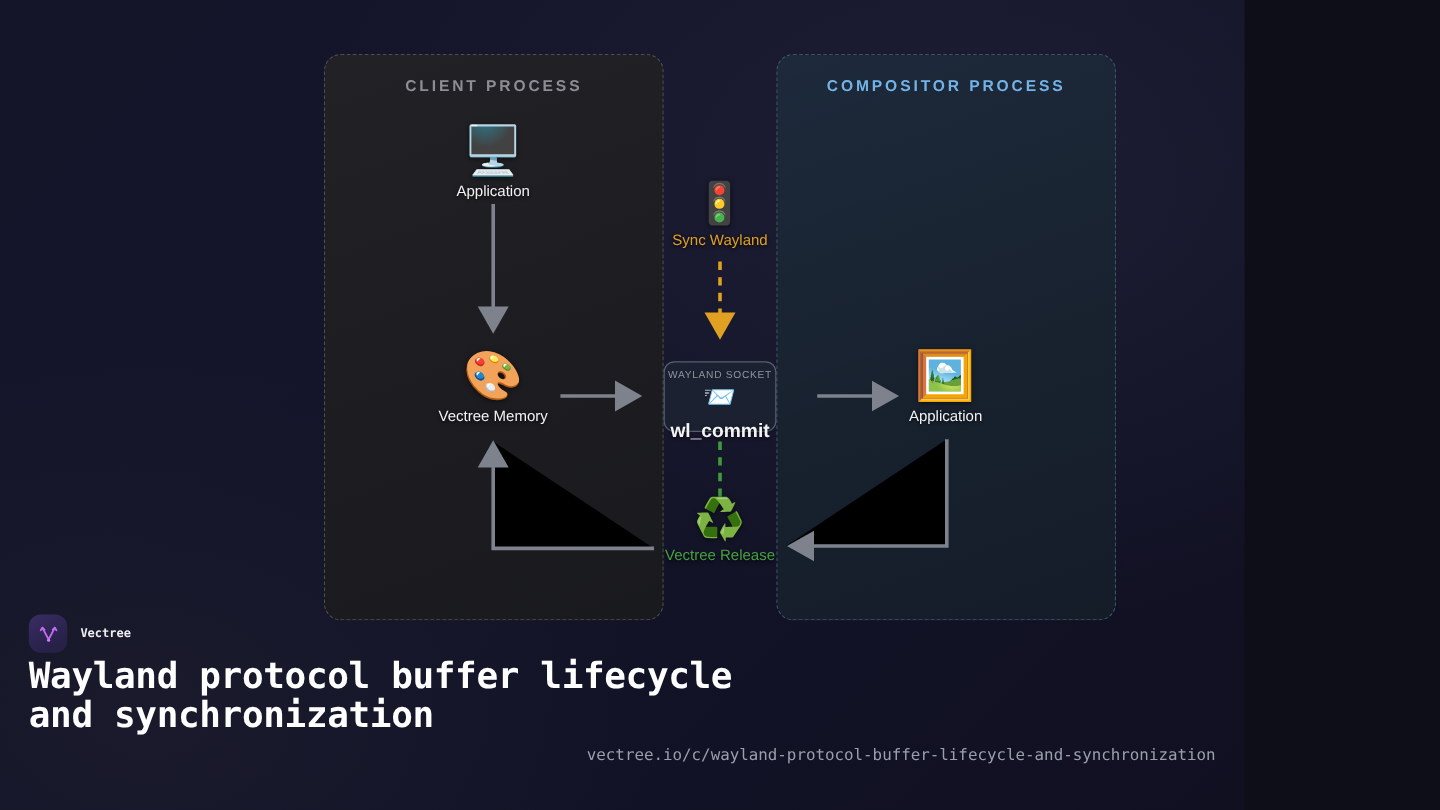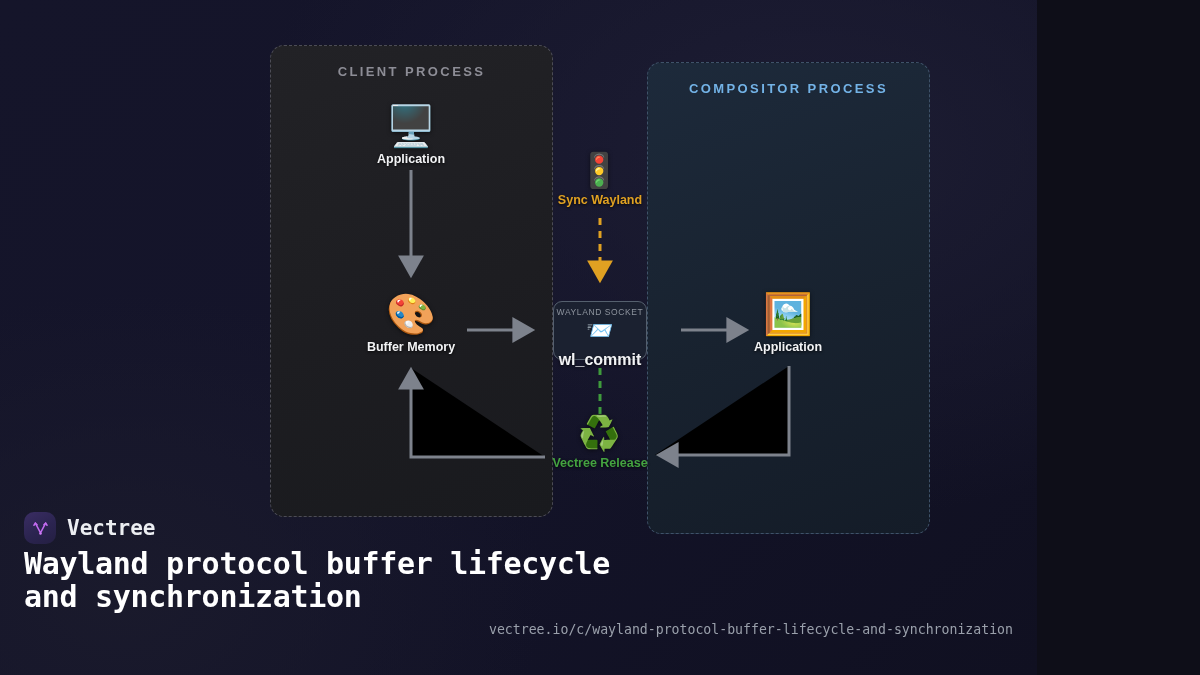--- a/index.html
+++ b/index.html
@@ -38,21 +38,21 @@
     letter-spacing: 2.4px;
   }
   #client-panel {
     left: 270px; top: 45px; width: 283px; height: 472px;
     background: linear-gradient(160deg, #222226 0%, #1d1d21 55%, #191a1e 100%);
     border-color: #4c4c56;
   }
   #client-panel .panel-title { color: #8d8d96; }
 
   #compositor-panel {
-    left: 647px; top: 62px; width: 283px; height: 472px;
+    left: 647px; top: 45px; width: 283px; height: 472px;
     background: linear-gradient(160deg, #1d2a3b 0%, #18222f 55%, #141c28 100%);
     border-color: #3f5269;
   }
   #compositor-panel .panel-title { color: #73b3e7; }
 
   
   .node {
     position: absolute;
     text-align: center;
     width: 150px;
@@ -60,21 +60,21 @@
   .node .glyph {
     font-size: 40px;
     line-height: 46px;
     display: block;
     filter: drop-shadow(0 1px 2px rgba(0,0,0,.55));
   }
   .node .label {
     display: block;
     margin-top: 3px;
     font-size: 12.5px;
-    font-weight: bold;
+    font-weight: normal;
     color: #f2f3f5;
     text-shadow: 0 1px 3px rgba(0,0,0,.8);
     white-space: nowrap;
   }
   .node.accent-orange .label { color: #e0a122; }
   .node.accent-green  .label { color: #44a340; }
 
   #node-application { left: 336px; top: 103px; }
   #node-buffer-memory { left: 336px; top: 291px; }
   #node-compositor { left: 713px; top: 291px; }
@@ -138,21 +138,21 @@
   #brand-logo {
     width: 32px; height: 32px;
     border-radius: 10px;
     background: linear-gradient(150deg, #3a2d63 0%, #2b2450 55%, #241f42 100%);
     display: flex;
     align-items: center;
     justify-content: center;
   }
   #brand-name {
     font-family: "DejaVu Sans Mono", monospace;
-    font-size: 21px;
+    font-size: 10px;
     font-weight: bold;
     color: #eceef2;
   }
   #page-title {
     position: absolute;
     left: 24px; top: 548px;
     width: 620px;
     font-family: "DejaVu Sans Mono", monospace;
     font-size: 30px;
     font-weight: bold;
@@ -222,21 +222,21 @@
     </g>
   </svg>
 
   <div class="node" id="node-application">
     <span class="glyph">🖥️</span>
     <span class="label">Application</span>
   </div>
 
   <div class="node" id="node-buffer-memory">
     <span class="glyph">🎨</span>
-    <span class="label">Buffer Memory</span>
+    <span class="label">Vectree Memory</span>
   </div>
 
   <div class="node" id="node-compositor">
     <span class="glyph">🖼️</span>
     <span class="label">Application</span>
   </div>
 
   <div class="node accent-orange" id="node-sync-fences">
     <span class="glyph">🚦</span>
     <span class="label">Sync Wayland</span>

